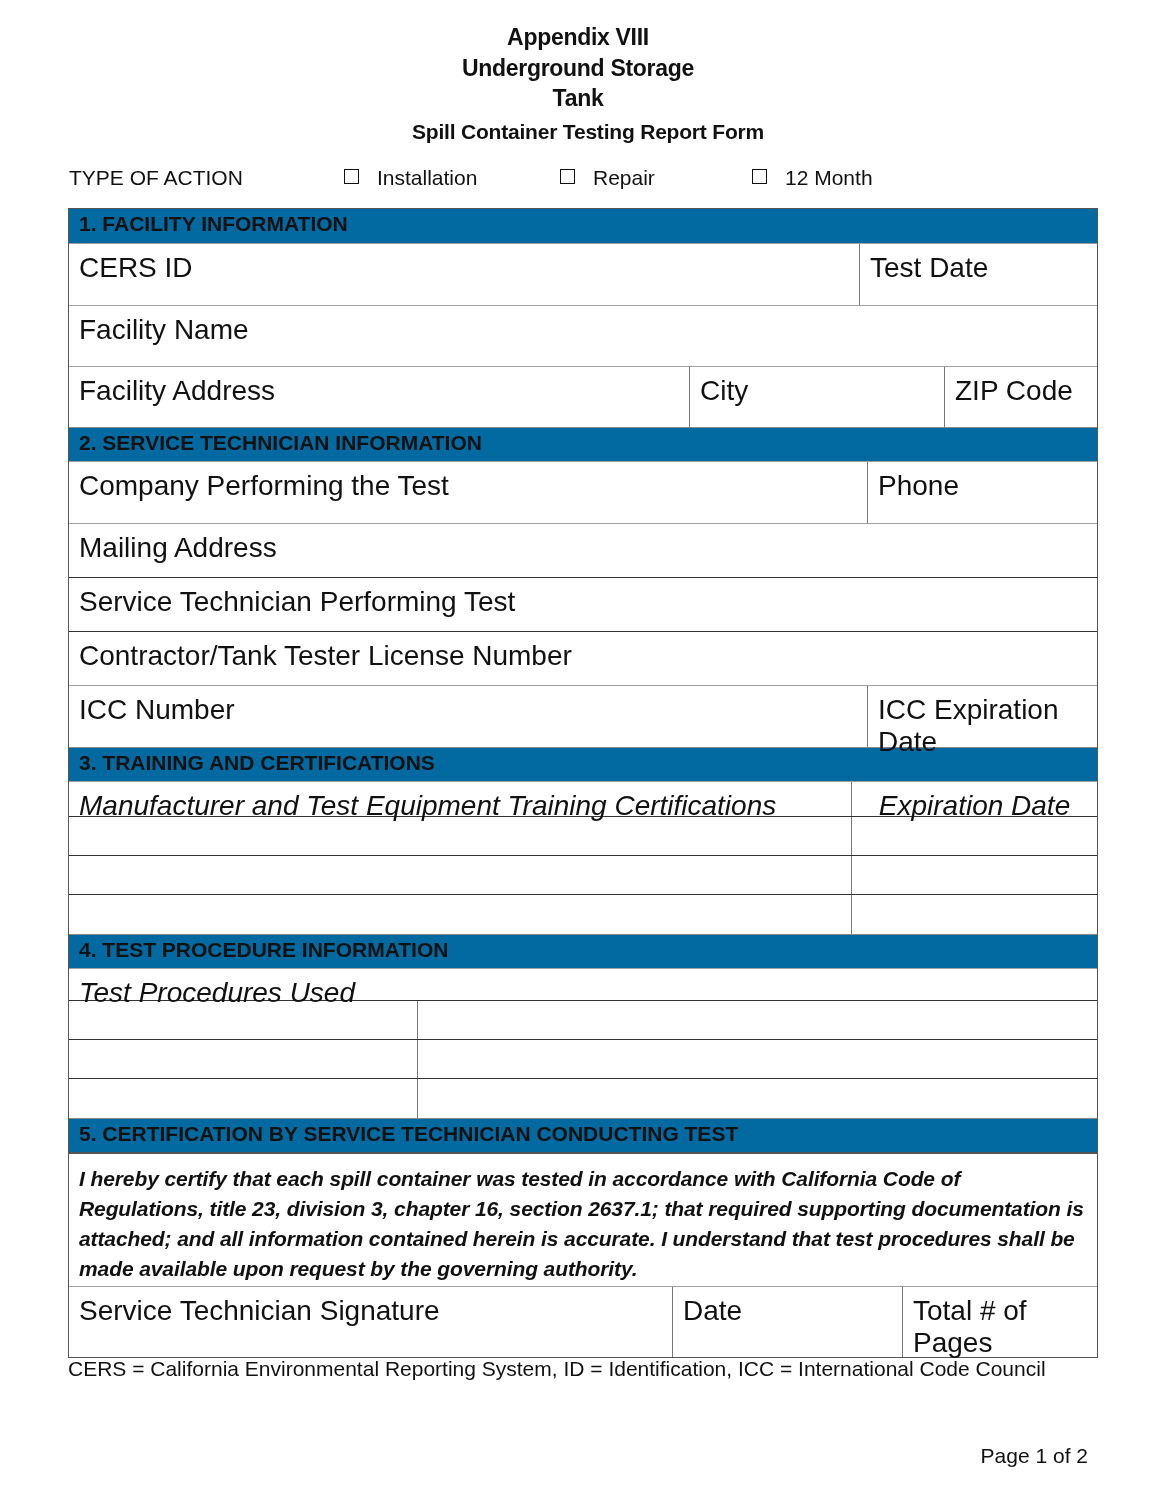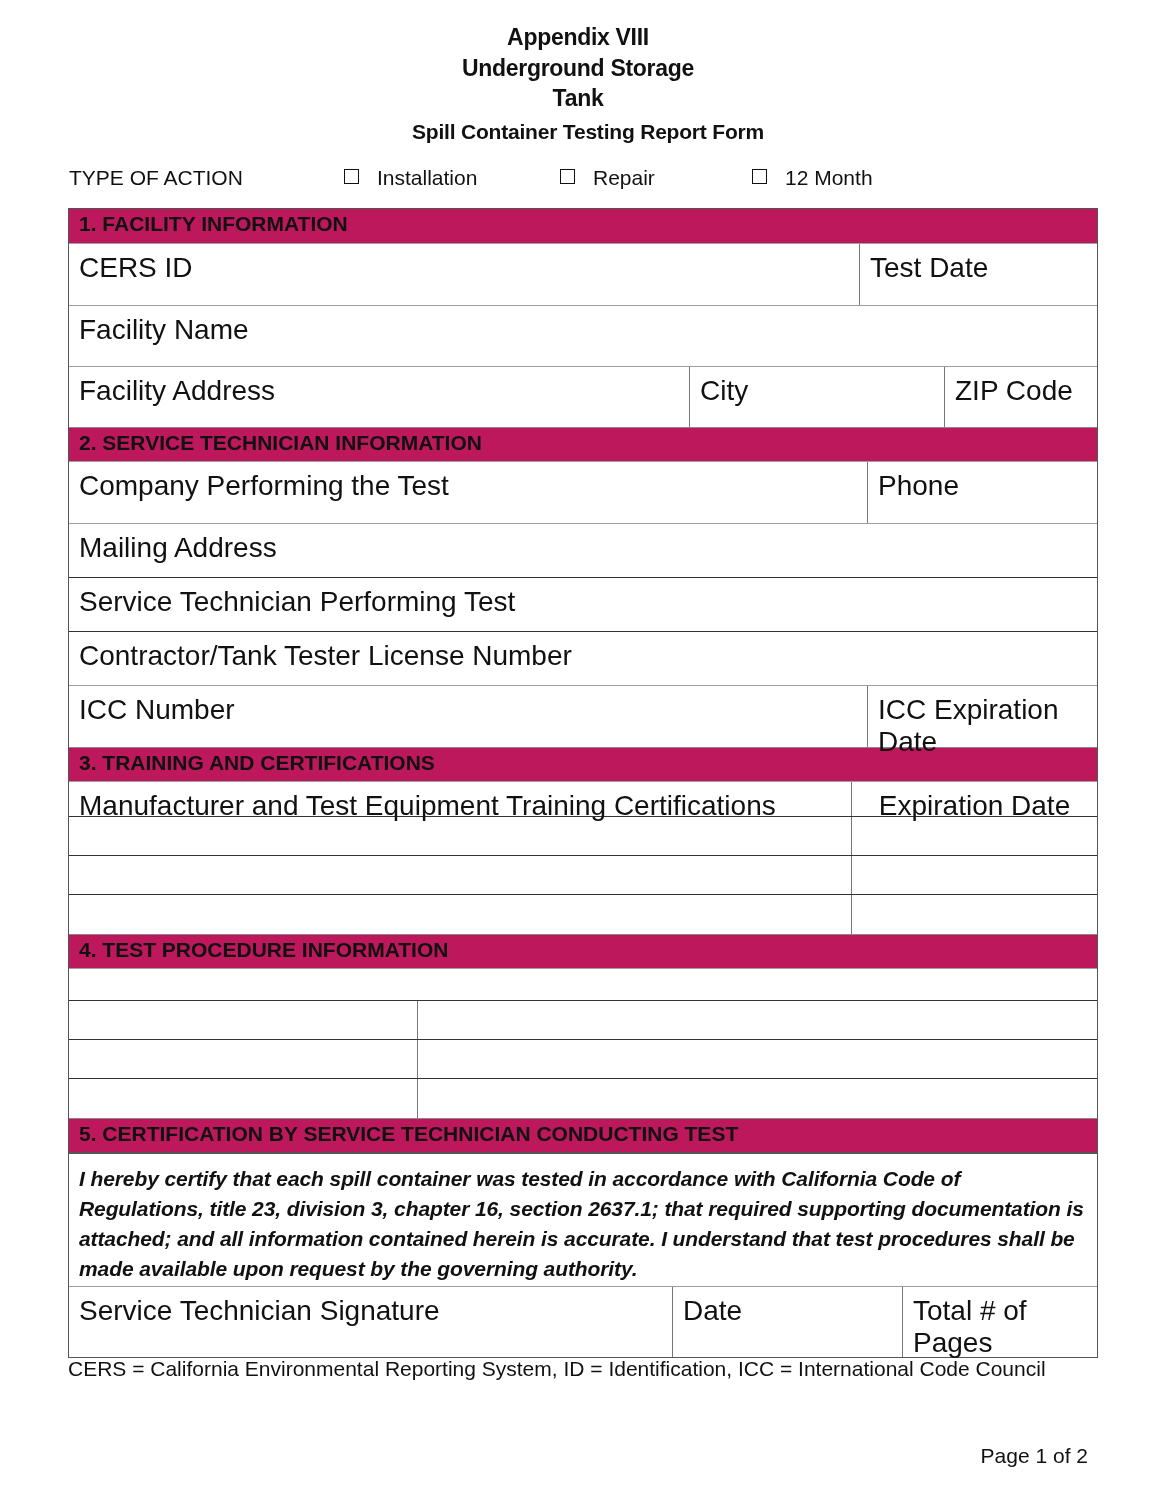--- a/index.html
+++ b/index.html
@@ -14,24 +14,24 @@
 
   .action-row { position: absolute; top: 166px; left: 69px; width: 1030px; height: 30px; font-size: 21px; }
   .action-label { position: absolute; left: 0; top: 0; font-weight: normal; }
   .opt { position: absolute; top: 0; display: flex; }
   .cb { width: 15px; height: 15px; border: 1.6px solid #111; margin-right: 18px; margin-top: 3px; }
 
   .form { position: absolute; left: 68px; top: 208px; width: 1030px; border: 1.5px solid #555; }
   .row { display: flex; border-top: 1px solid #a0a0a0; }
   .row:first-child { border-top: none; }
   .row.dark { border-top: 1.5px solid #333; }
-  .sec { background: #be185d; font-weight: bold; font-size: 21px; padding: 3px 10px 0 10px; height: 34px; border-top: 1.5px solid #888; }
+  .sec { background: #0369a1; font-weight: bold; font-size: 21px; padding: 3px 10px 0 10px; height: 34px; border-top: 1.5px solid #888; }
   .cell { padding: 8px 10px 0 10px; font-size: 28px; position: relative; }
   .cell + .cell { border-left: 1px solid #777; }
-  .it { }
+  .it { font-style: italic; }
   .center { text-align: center; }
   .cert { padding: 10px 10px 2px 10px; font-size: 21px; font-weight: bold; font-style: italic; line-height: 30px; border-top: 2px solid #555; letter-spacing: -0.1px; }
   .footnote { position: absolute; left: 68px; top: 1355px; width: 1000px; font-size: 21px; line-height: 27px; }
   .pageno { position: absolute; right: 68px; top: 1444px; font-size: 21px; }
 </style>
 </head>
 <body>
 
 <div class="titles">
   <div class="t-small">Appendix VIII</div>
@@ -112,20 +112,21 @@
   </div>
   <div class="row dark" style="height:40px">
     <div class="cell" style="width:782px"></div>
     <div class="cell" style="flex:1"></div>
   </div>
 
   <div class="row sec">
     <span>4. TEST PROCEDURE INFORMATION</span>
   </div>
   <div class="row" style="height:32px">
+    <div class="cell it" style="width:348px"><span>Test Procedures Used</span></div>
   </div>
   <div class="row dark" style="height:39px">
     <div class="cell" style="width:348px"></div>
     <div class="cell" style="flex:1"></div>
   </div>
   <div class="row dark" style="height:39px">
     <div class="cell" style="width:348px"></div>
     <div class="cell" style="flex:1"></div>
   </div>
   <div class="row dark" style="height:40px">

